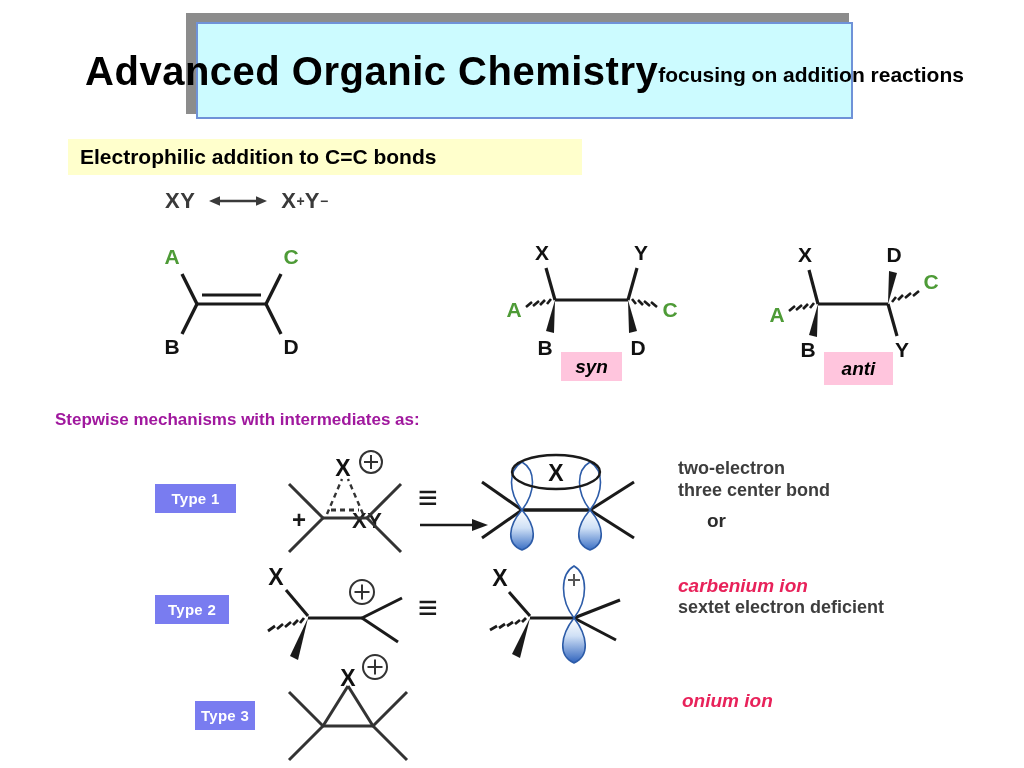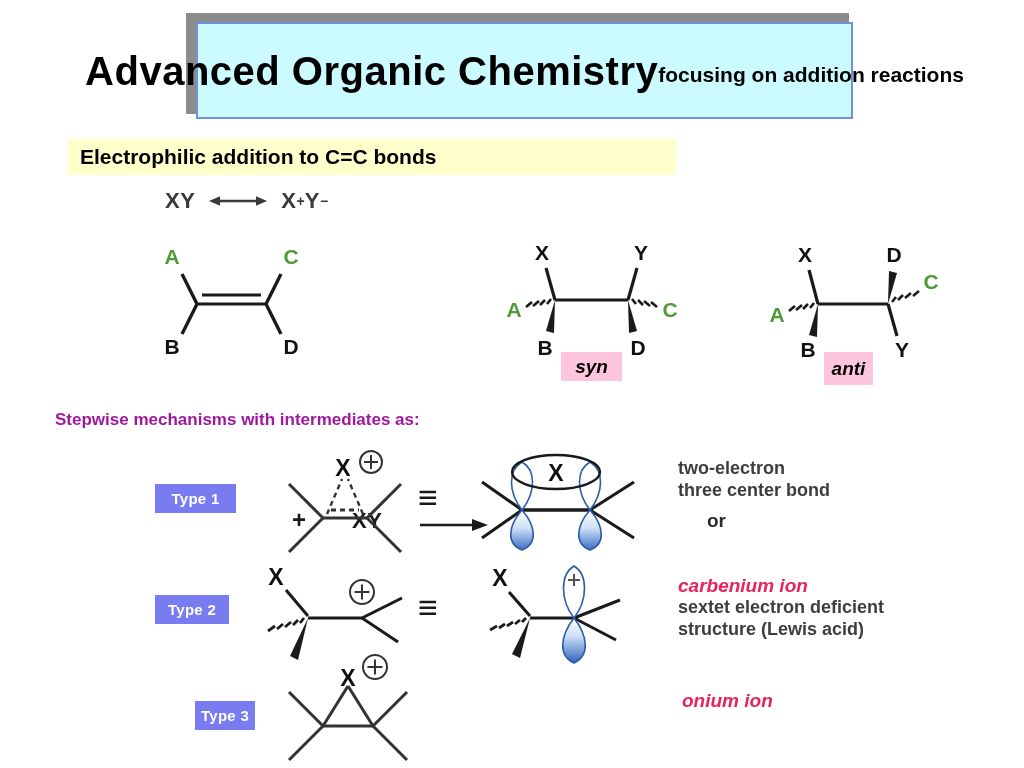--- a/index.html
+++ b/index.html
@@ -52,21 +52,21 @@
     line-height: 1.1;
     margin-top: 8px;
     white-space: nowrap;
   }
 
   
   #section-banner {
     position: absolute;
     left: 68px;
     top: 139px;
-    width: 608px;
+    width: 514px;
     height: 36px;
     background: #ffffcc;
     display: flex;
     align-items: center;
   }
   #section-banner-label {
     font-size: 21px;
     font-weight: bold;
     color: #000000;
     padding-left: 12px;
@@ -139,21 +139,21 @@
   }
   #syn-label {
     left: 561px;
     top: 352px;
     width: 61px;
     height: 29px;
   }
   #anti-label {
     left: 824px;
     top: 352px;
-    width: 49px;
+    width: 69px;
     height: 33px;
   }
 
   
   #stepwise-heading {
     position: absolute;
     left: 55px;
     top: 410px;
     font-size: 17px;
     font-weight: bold;
@@ -453,21 +453,20 @@
   <path d="M96,58 C82,40 82,14 96,6 C110,14 110,40 96,58 Z" fill="#ffffff" stroke="#2d5ca8" stroke-width="1.6"></path>
   <path d="M96,58 C82,76 80,96 96,103 C112,96 110,76 96,58 Z" fill="url(#lobeGradB)" stroke="#2d5ca8" stroke-width="1.6"></path>
 
   <line x1="90" y1="20" x2="102" y2="20" stroke="#555555" stroke-width="2"></line>
   <line x1="96" y1="14" x2="96" y2="26" stroke="#555555" stroke-width="2"></line>
 </svg>
 
 <div class="desc-block" id="desc-2">
   <div class="desc-title">carbenium ion</div>
   <div class="desc-line">sextet electron deficient</div>
-  <div class="desc-line">structure (Lewis acid)</div>
 </div>
 
 <div class="type-badge" id="type-3-badge">Type 3</div>
 
 <svg class="svg-abs" style="left:278px; top:650px;" width="140" height="115" viewBox="0 0 140 115">
 
   <line x1="45" y1="76" x2="11" y2="42" stroke="#333333" stroke-width="3"></line>
   <line x1="45" y1="76" x2="11" y2="110" stroke="#333333" stroke-width="3"></line>
   <line x1="95" y1="76" x2="129" y2="42" stroke="#333333" stroke-width="3"></line>
   <line x1="95" y1="76" x2="129" y2="110" stroke="#333333" stroke-width="3"></line>

